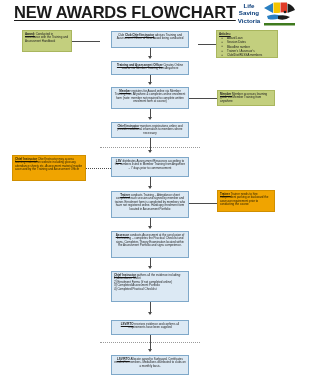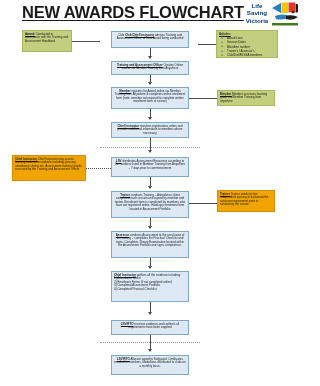--- a/index.html
+++ b/index.html
@@ -11,21 +11,21 @@
     width: 298px;
     height: 386px;
     position: relative;
     font-family: "Liberation Sans", sans-serif;
     overflow: hidden;
   }
 
   
   #header {
     position: absolute;
-    left: 8px; top: 0;
+    left: 0; top: 0;
     width: 298px; height: 26px;
   }
   #doc-title {
     position: absolute;
     left: 14px; top: 3px;
     width: 216px;
     text-align: center;
     font-size: 16.5px;
     font-weight: bold;
     letter-spacing: -0.2px;

